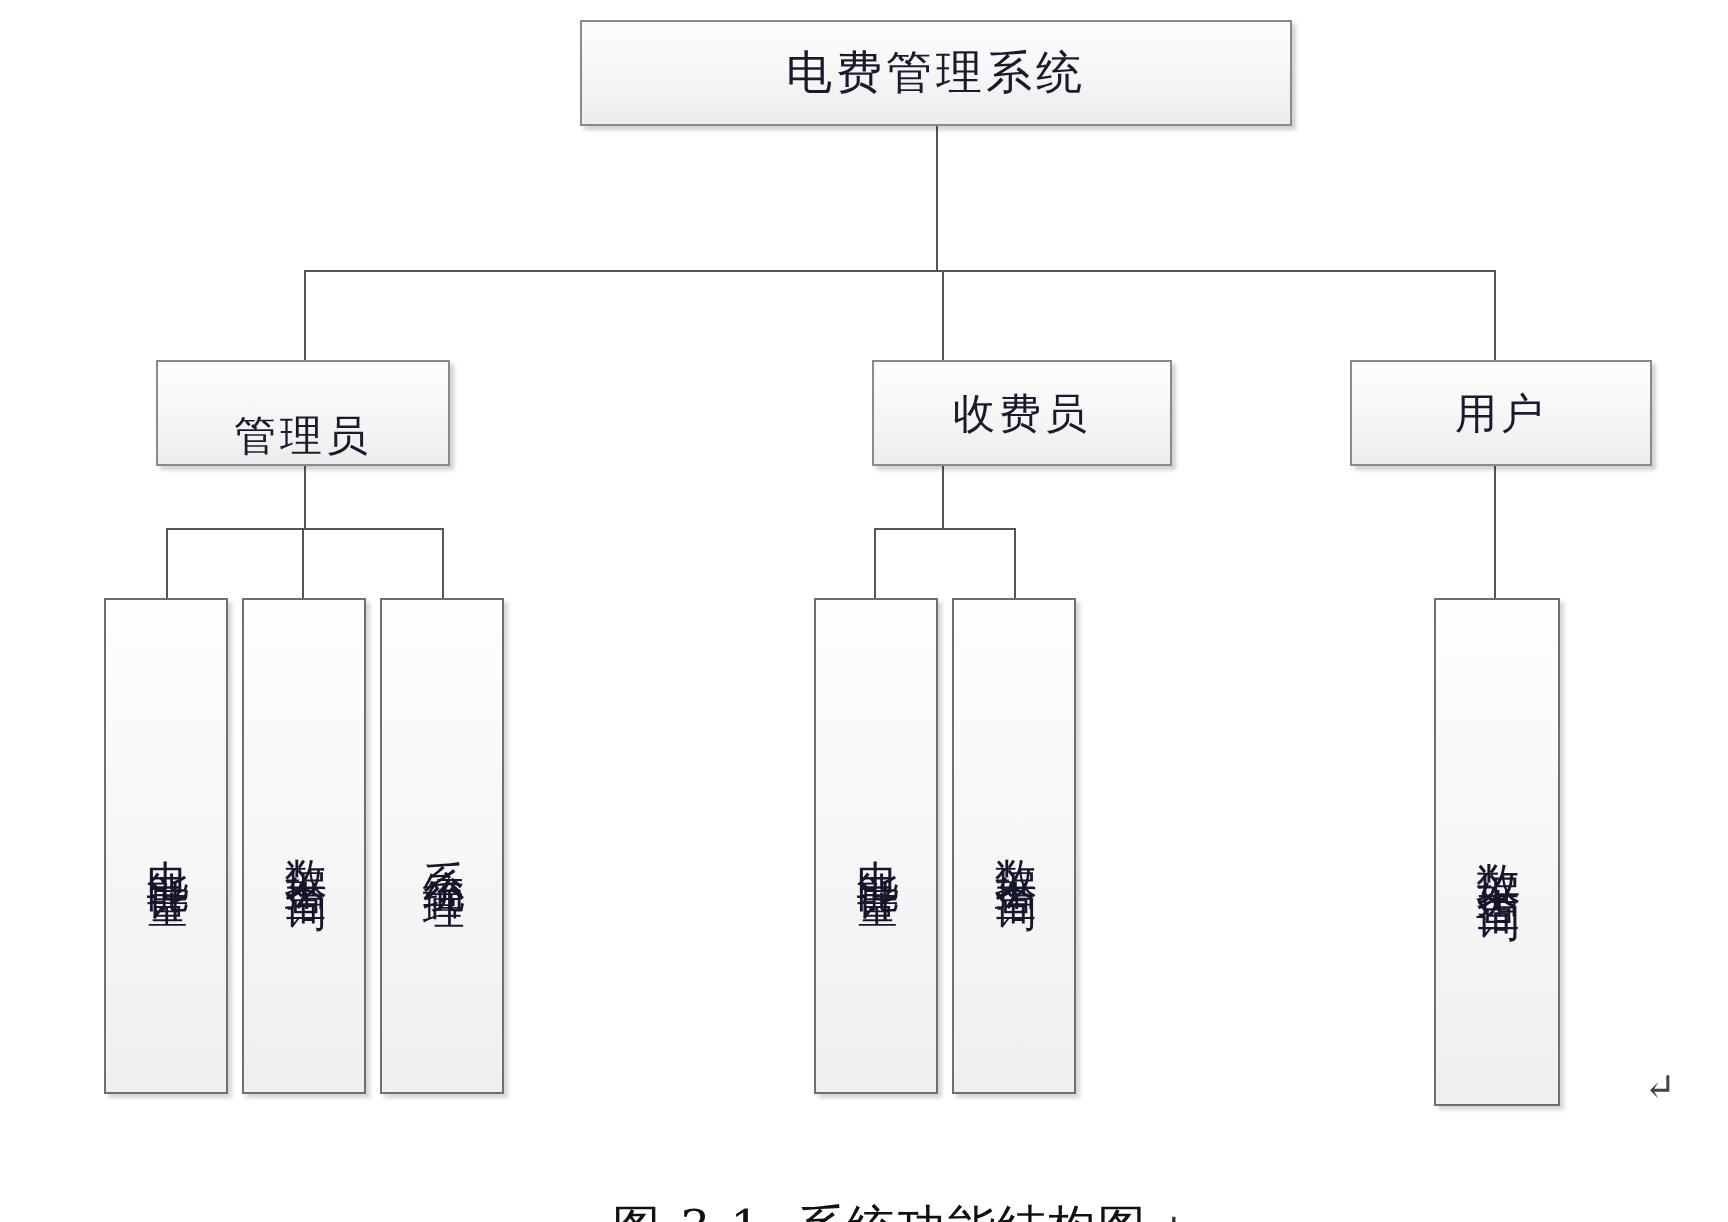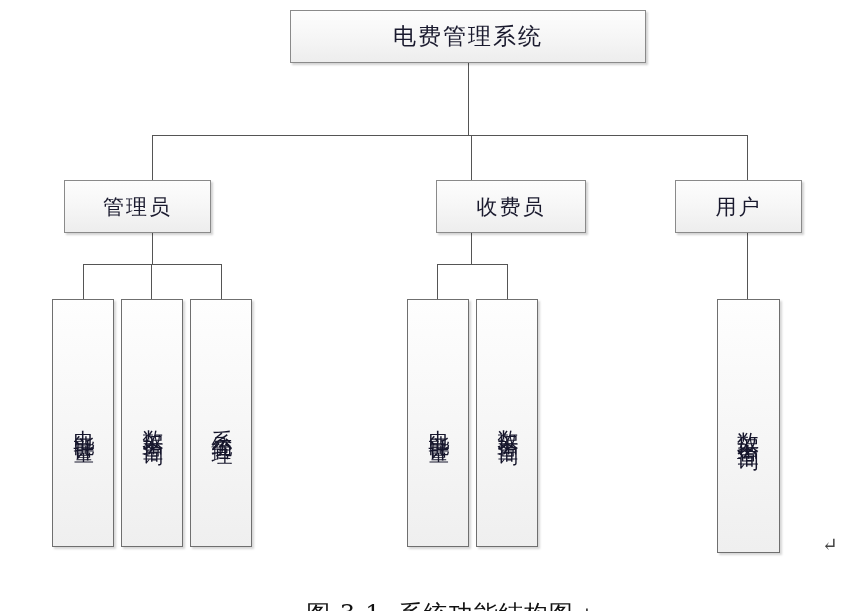--- a/index.html
+++ b/index.html
@@ -135,29 +135,29 @@
   <div class="hline" style="left:437px; top:264px; width:71px;"></div>
   <div class="vline" style="left:437px; top:264px; height:35px;"></div>
   <div class="vline" style="left:507px; top:264px; height:35px;"></div>
 
   <div class="vline" style="left:747px; top:233px; height:66px;"></div>
 
   <div class="node root" style="left:290px; top:10px; width:356px; height:53px;">
     <span>电费管理系统</span>
   </div>
 
-  <div class="node level2" style="left:64px; top:180px; width:147px; height:53px;">
+  <div class="node level2" style="left:78px; top:180px; width:147px; height:53px;align-items:flex-end;">
     <span>管理员</span>
   </div>
 
   <div class="node level2" style="left:397px; top:180px; width:150px; height:53px;margin-left:39px;">
     <span>收费员</span>
   </div>
 
-  <div class="node level2" style="left:675px; top:180px; width:127px; height:53px;">
+  <div class="node level2" style="left:675px; top:180px; width:151px; height:53px;">
     <span>用户</span>
   </div>
 
   <div class="leaf" style="left:52px; top:299px; width:62px; height:248px;">
     <span class="vtext">电能计量</span>
   </div>
 
   <div class="leaf" style="left:121px; top:299px; width:62px; height:248px;">
     <span class="vtext">数据查询</span>
   </div>

